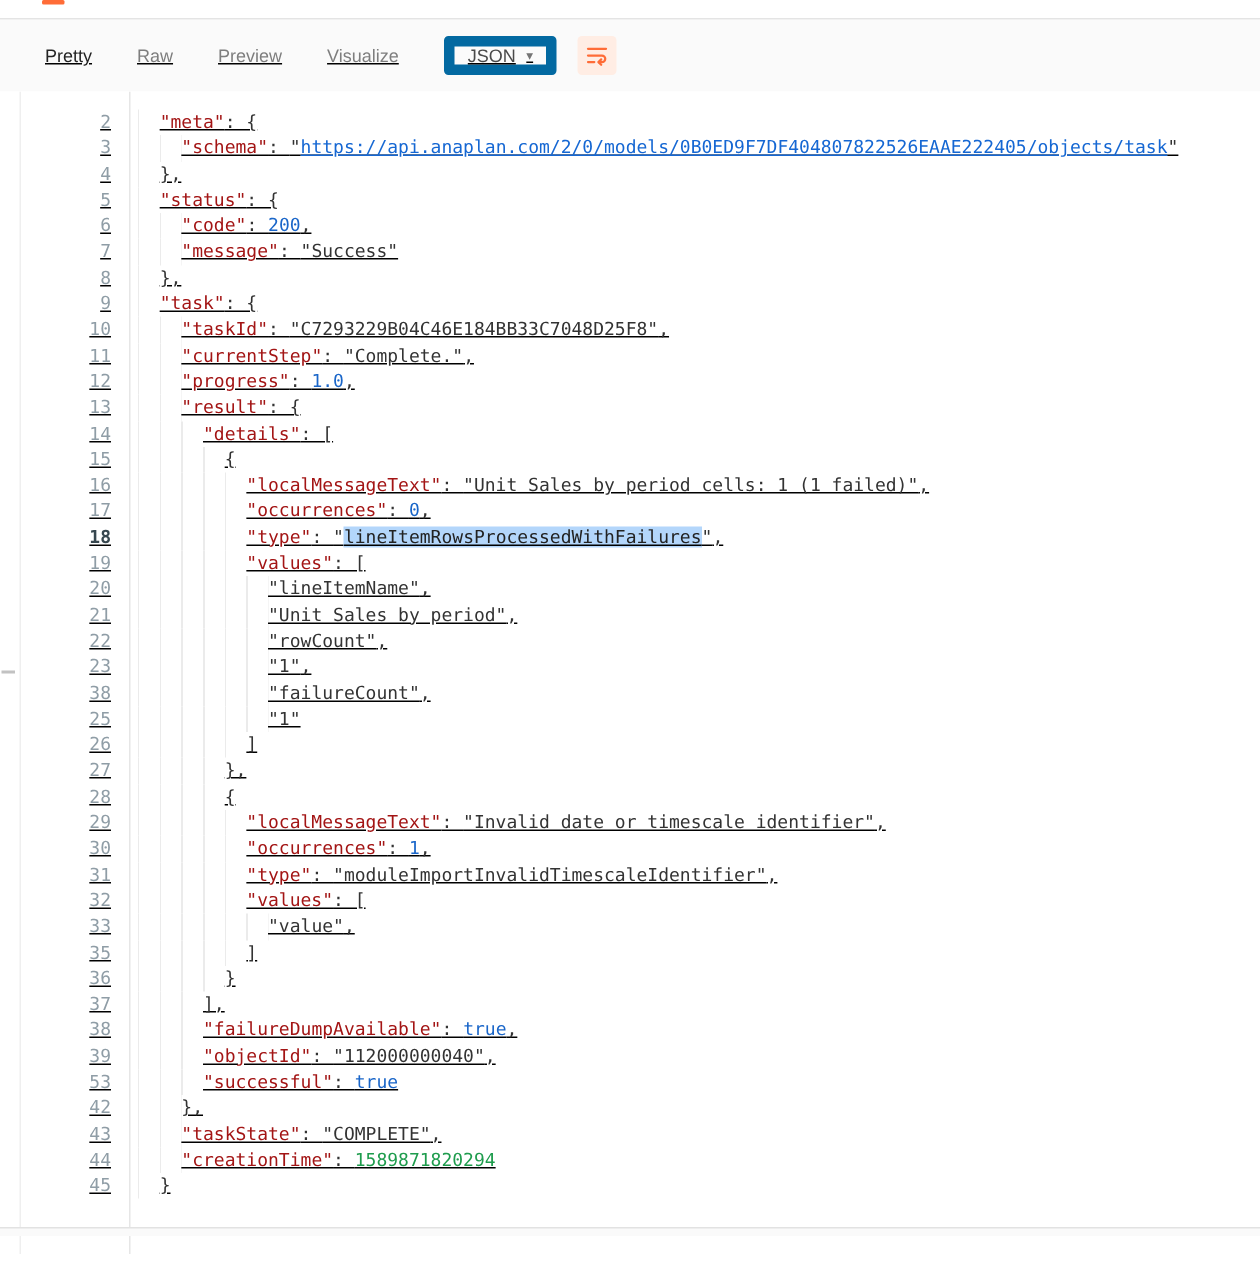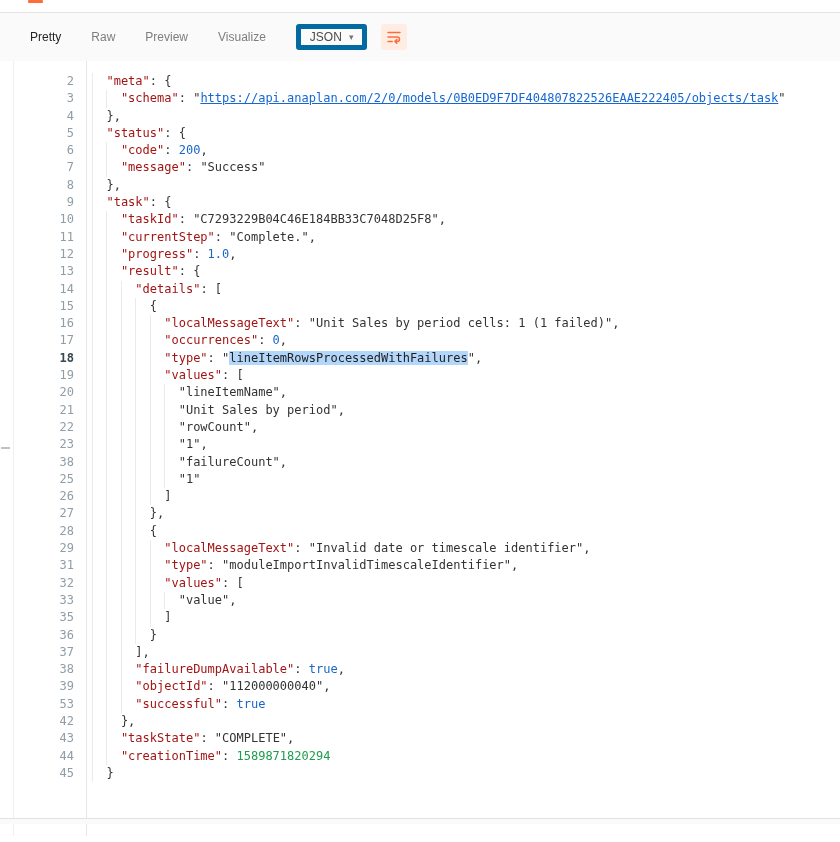--- a/index.html
+++ b/index.html
@@ -1,28 +1,28 @@
 <!DOCTYPE html>
 <html style="--c-accent: #FF6C37; --c-selection: #B3D6FB; --c-key: #A31515; --c-string: #333333; --c-punct: #333333; --c-number: #1A66C9; --c-boolean: #1A66C9; --c-number_alt: #1E9C4D; --c-link: #1567D3; --c-line_number: #8F9DA6; --c-line_number_active: #37474F;"><head>
 <meta charset="utf-8">
 <style>
   * { margin:0; padding:0; box-sizing:border-box; }
   html, body { width:840px; height:842px; background:#ffffff; font-family:"Liberation Sans", sans-serif; overflow:hidden; }
-  .app { position:relative; width:840px; height:824px; background:#ffffff; }
+  .app { position:relative; width:840px; height:824px; background:#ffffff;text-decoration:underline; }
 
   
   .top-strip { position:relative; height:13px; background:#ffffff; border-bottom:1px solid #e4e4e4; }
   .tab-indicator { position:absolute; left:28px; top:0; width:15px; height:3px; border-radius:1px; background:var(--c-accent, #FF6C37); }
 
   
   .toolbar { display:flex; align-items:center; height:48px; background:#fafafa; padding-left:28px; }
   .tb-tab { font-family:"Liberation Sans", sans-serif; font-size:12px; color:#7e7e7e; background:none; border:none; margin-right:26px; cursor:pointer; padding:4px 2px; }
   .tb-tab.active { color:#242424; }
   .format-select { display:flex; align-items:center; gap:7px; height:26px; padding:0 9px; margin-left:2px; margin-right:14px;
-    font-family:"Liberation Sans", sans-serif; font-size:12px; color:#4a4a4a; background:#fbfbfb; border:5px solid #0369a1; border-radius:3px; cursor:pointer; }
+    font-family:"Liberation Sans", sans-serif; font-size:12px; color:#4a4a4a; background:#fbfbfb; border:7px solid #0369a1; border-radius:3px; cursor:pointer; }
   .caret { font-size:9px; color:#757575; line-height:1; }
   .wrap-btn { width:26px; height:26px; display:flex; align-items:center; justify-content:center; background:#ffede4; border:none; border-radius:3px; cursor:pointer; }
   .wrap-icon { color:var(--c-accent, #FF6C37); display:flex; }
 
   
   .code-area { position:relative; display:flex; height:775px; background:#ffffff; overflow:hidden; }
   .rail { width:14px; flex:none; position:relative; background:#ffffff; border-right:1px solid #efefef; }
   .rail-handle { position:absolute; top:386px; left:1px; width:9px; height:2px; background:#c2c2c2; }
 
   .lines { flex:1; position:relative; padding-top:12px; font-family:"DejaVu Sans Mono", monospace; font-size:12px; line-height:17.3px; }
@@ -101,20 +101,21 @@
         <div class="cl"><span class="ln">20</span><span class="code"><span class="ind" style="width: calc(12ch);"></span><span class="tk-str">"lineItemName"</span><span class="tk-p">,</span></span></div>
         <div class="cl"><span class="ln">21</span><span class="code"><span class="ind" style="width: calc(12ch);"></span><span class="tk-str">"Unit Sales by period"</span><span class="tk-p">,</span></span></div>
         <div class="cl"><span class="ln">22</span><span class="code"><span class="ind" style="width: calc(12ch);"></span><span class="tk-str">"rowCount"</span><span class="tk-p">,</span></span></div>
         <div class="cl"><span class="ln">23</span><span class="code"><span class="ind" style="width: calc(12ch);"></span><span class="tk-str">"1"</span><span class="tk-p">,</span></span></div>
         <div class="cl"><span class="ln">38</span><span class="code"><span class="ind" style="width: calc(12ch);"></span><span class="tk-str">"failureCount"</span><span class="tk-p">,</span></span></div>
         <div class="cl"><span class="ln">25</span><span class="code"><span class="ind" style="width: calc(12ch);"></span><span class="tk-str">"1"</span></span></div>
         <div class="cl"><span class="ln">26</span><span class="code"><span class="ind" style="width: calc(10ch);"></span><span class="tk-p">]</span></span></div>
         <div class="cl"><span class="ln">27</span><span class="code"><span class="ind" style="width: calc(8ch);"></span><span class="tk-p">},</span></span></div>
         <div class="cl"><span class="ln">28</span><span class="code"><span class="ind" style="width: calc(8ch);"></span><span class="tk-p">{</span></span></div>
         <div class="cl"><span class="ln">29</span><span class="code"><span class="ind" style="width: calc(10ch);"></span><span class="tk-key">"localMessageText"</span><span class="tk-p">: </span><span class="tk-str">"Invalid date or timescale identifier"</span><span class="tk-p">,</span></span></div>
+        <div class="cl"><span class="ln">30</span><span class="code"><span class="ind" style="width: calc(10ch);"></span><span class="tk-key">"occurrences"</span><span class="tk-p">: </span><span class="tk-num">1</span><span class="tk-p">,</span></span></div>
         <div class="cl"><span class="ln">31</span><span class="code"><span class="ind" style="width: calc(10ch);"></span><span class="tk-key">"type"</span><span class="tk-p">: </span><span class="tk-str">"moduleImportInvalidTimescaleIdentifier"</span><span class="tk-p">,</span></span></div>
         <div class="cl"><span class="ln">32</span><span class="code"><span class="ind" style="width: calc(10ch);"></span><span class="tk-key">"values"</span><span class="tk-p">: [</span></span></div>
         <div class="cl"><span class="ln">33</span><span class="code"><span class="ind" style="width: calc(12ch);"></span><span class="tk-str">"value"</span><span class="tk-p">,</span></span></div>
         <div class="cl"><span class="ln">35</span><span class="code"><span class="ind" style="width: calc(10ch);"></span><span class="tk-p">]</span></span></div>
         <div class="cl"><span class="ln">36</span><span class="code"><span class="ind" style="width: calc(8ch);"></span><span class="tk-p">}</span></span></div>
         <div class="cl"><span class="ln">37</span><span class="code"><span class="ind" style="width: calc(6ch);"></span><span class="tk-p">],</span></span></div>
         <div class="cl"><span class="ln">38</span><span class="code"><span class="ind" style="width: calc(6ch);"></span><span class="tk-key">"failureDumpAvailable"</span><span class="tk-p">: </span><span class="tk-bool">true</span><span class="tk-p">,</span></span></div>
         <div class="cl"><span class="ln">39</span><span class="code"><span class="ind" style="width: calc(6ch);"></span><span class="tk-key">"objectId"</span><span class="tk-p">: </span><span class="tk-str">"112000000040"</span><span class="tk-p">,</span></span></div>
         <div class="cl"><span class="ln">53</span><span class="code"><span class="ind" style="width: calc(6ch);"></span><span class="tk-key">"successful"</span><span class="tk-p">: </span><span class="tk-bool">true</span></span></div>
         <div class="cl"><span class="ln">42</span><span class="code"><span class="ind" style="width: calc(4ch);"></span><span class="tk-p">},</span></span></div>

